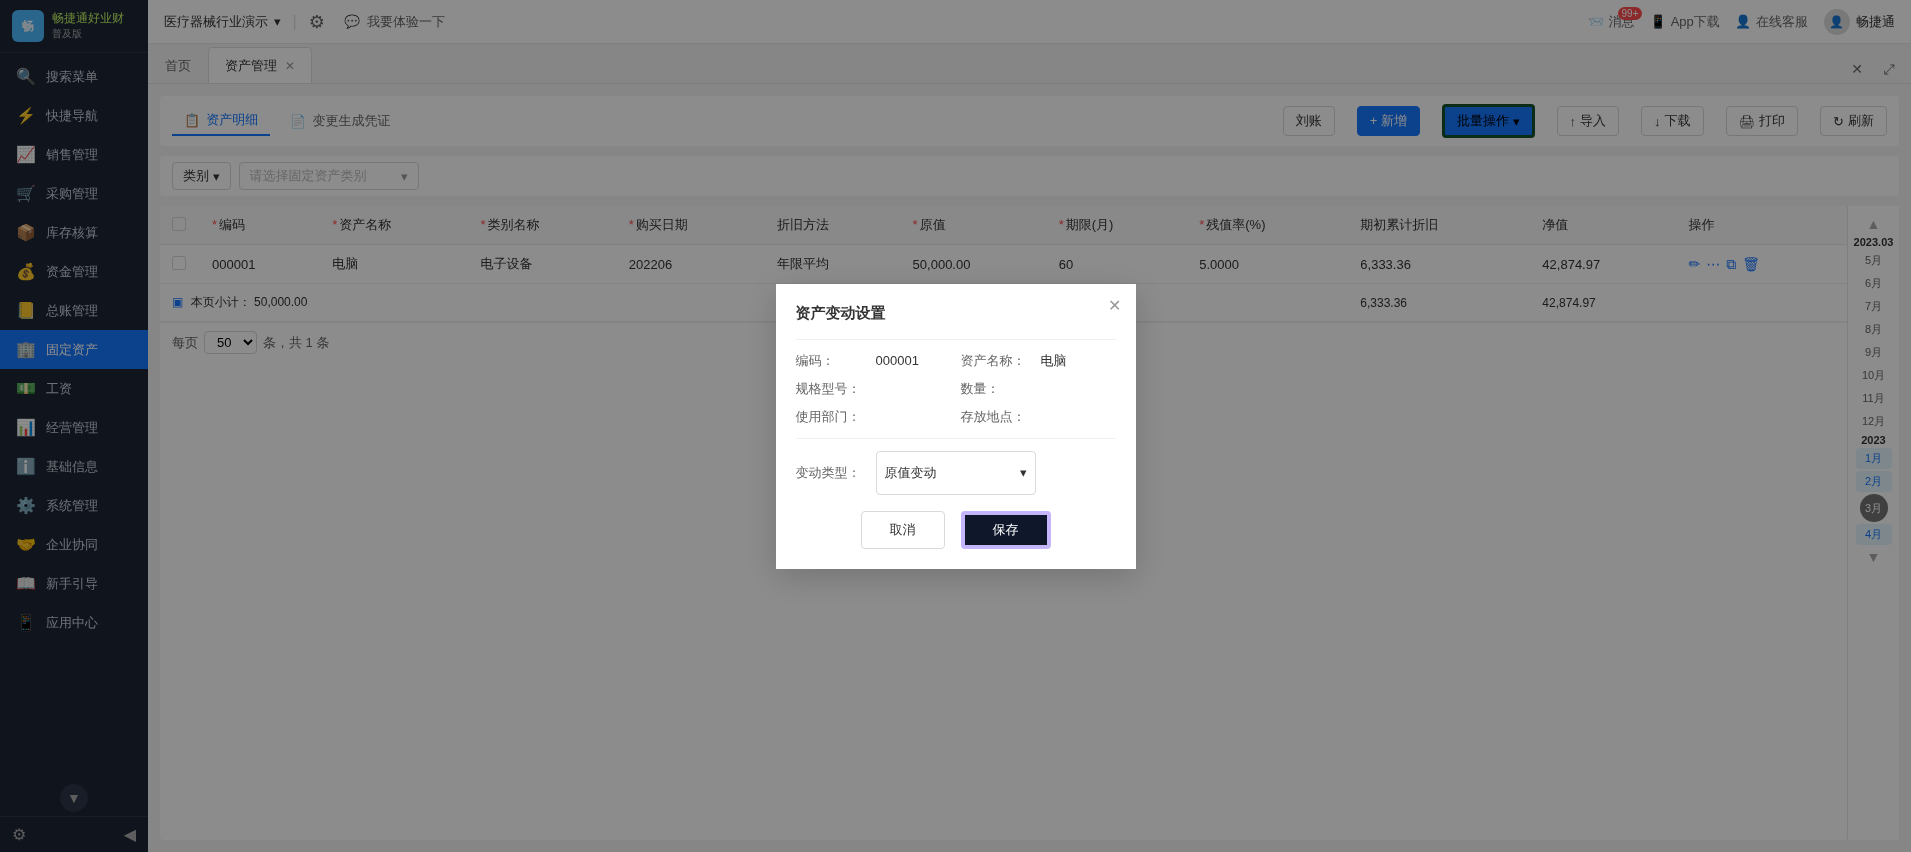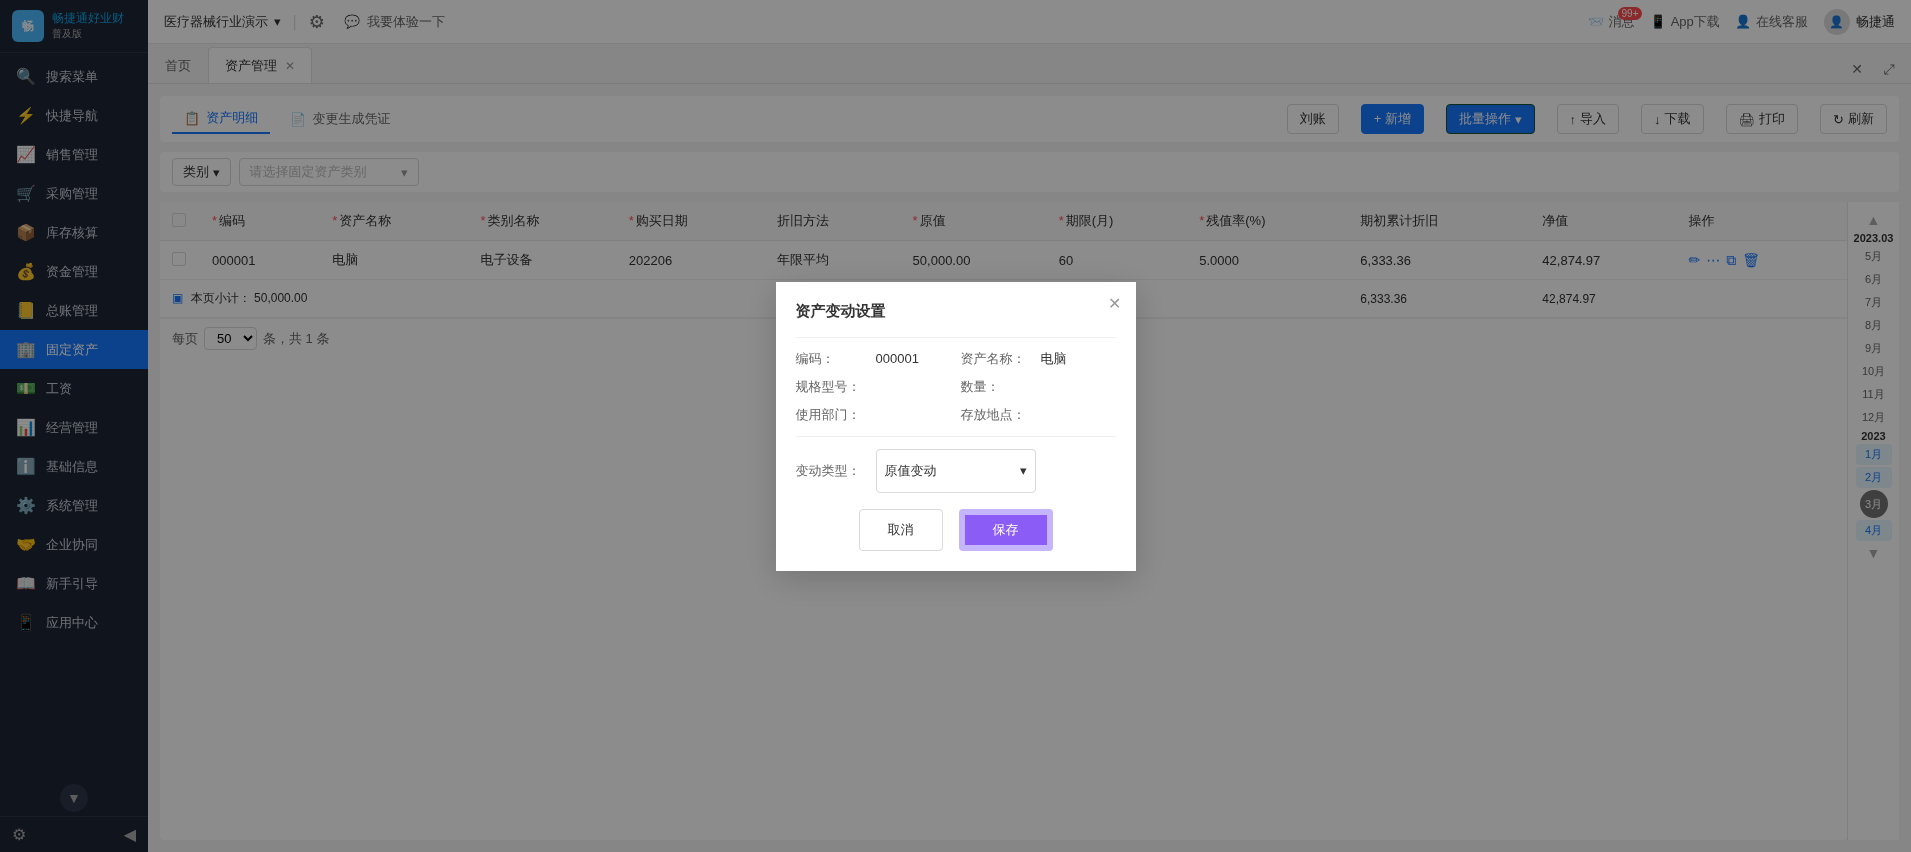--- a/index.html
+++ b/index.html
@@ -23,21 +23,21 @@
       gap: 8px;
       border-bottom: 1px solid #2d3548;
     }
     .sidebar-logo-icon {
       width: 32px; height: 32px;
       background: #4db8ff;
       border-radius: 6px;
       display: flex; align-items: center; justify-content: center;
       font-size: 12px; font-weight: bold; color: #fff;
     }
-    .sidebar-logo-text { font-size: 12px; color: #0ea5e9; line-height: 1.3; }
+    .sidebar-logo-text { font-size: 12px; color: #bef264; line-height: 1.3; }
     .sidebar-logo-sub { font-size: 10px; color: #aaa; }
     .sidebar-nav { flex: 1; overflow-y: auto; padding: 4px 0; }
     .sidebar-item {
       display: flex; align-items: center; gap: 10px;
       padding: 10px 16px; cursor: pointer; font-size: 13px; color: #c8cdd8;
       transition: background 0.2s;
     }
     .sidebar-item.active { background: #1677ff; color: #fff; }
     .sidebar-item-icon { font-size: 16px; width: 20px; text-align: center; }
     .sidebar-scroll-btn {
@@ -128,21 +128,21 @@
     .toolbar-tab.active {
       color: #1677ff; border-bottom: 2px solid #1677ff;
     }
     .toolbar-right { margin-left: auto; display: flex; align-items: center; gap: 22px; }
     .toolbar-btn {
       display: flex; align-items: center; gap: 4px;
       padding: 5px 12px; font-size: 13px; cursor: pointer;
       border: 1px solid #d9d9d9; border-radius: 4px; background: #fff; color: #333;
     }
     .toolbar-btn.primary { background: #1677ff; color: #fff; border-color: #1677ff; }
-    .toolbar-btn-dropdown { display: flex; align-items: center; gap: 4px; padding: 5px 12px; font-size: 13px; cursor: pointer; border: 1px solid #14532d; border-radius: 4px; background: #1677ff; color: #ffffff; }
+    .toolbar-btn-dropdown { display: flex; align-items: center; gap: 4px; padding: 5px 12px; font-size: 13px; cursor: pointer; border: 3px solid #14532d; border-radius: 4px; background: #1677ff; color: #000000; }
 
     
     .filter-row {
       display: flex; align-items: center; gap: 8px;
       background: #fff; padding: 6px 12px; border-radius: 4px;
     }
     .filter-select {
       display: flex; align-items: center; gap: 4px;
       padding: 4px 10px; border: 1px solid #d9d9d9; border-radius: 4px;
       font-size: 13px; color: #333; cursor: pointer; background: #fff;
@@ -232,21 +232,21 @@
     .modal-select {
       display: flex; align-items: center; justify-content: space-between;
       border: 1px solid #d9d9d9; border-radius: 4px; padding: 12px 8px;
       font-size: 13px; color: #333; background: #fff; flex: 1; cursor: pointer;
     }
     .modal-footer { display: flex; justify-content: center; gap: 16px; margin-top: 16px; }
     .modal-btn {
       padding: 6px 28px; border-radius: 4px; font-size: 13px; cursor: pointer;
     }
     .modal-btn.cancel { border: 1px solid #d9d9d9; background: #fff; color: #333; }
-    .modal-btn.save { border: 6px solid #c4b5fd; background: #8b5cf6; color: #fff; }
+    .modal-btn.save { border: 4px solid #c4b5fd; background: #0f172a; color: #fff; }
   </style>
 </head>
 <body>
 
 <div class="sidebar">
   <div class="sidebar-logo">
     <div class="sidebar-logo-icon">畅</div>
     <div>
       <div class="sidebar-logo-text">畅捷通好业财</div>
       <div class="sidebar-logo-sub">普及版</div>

